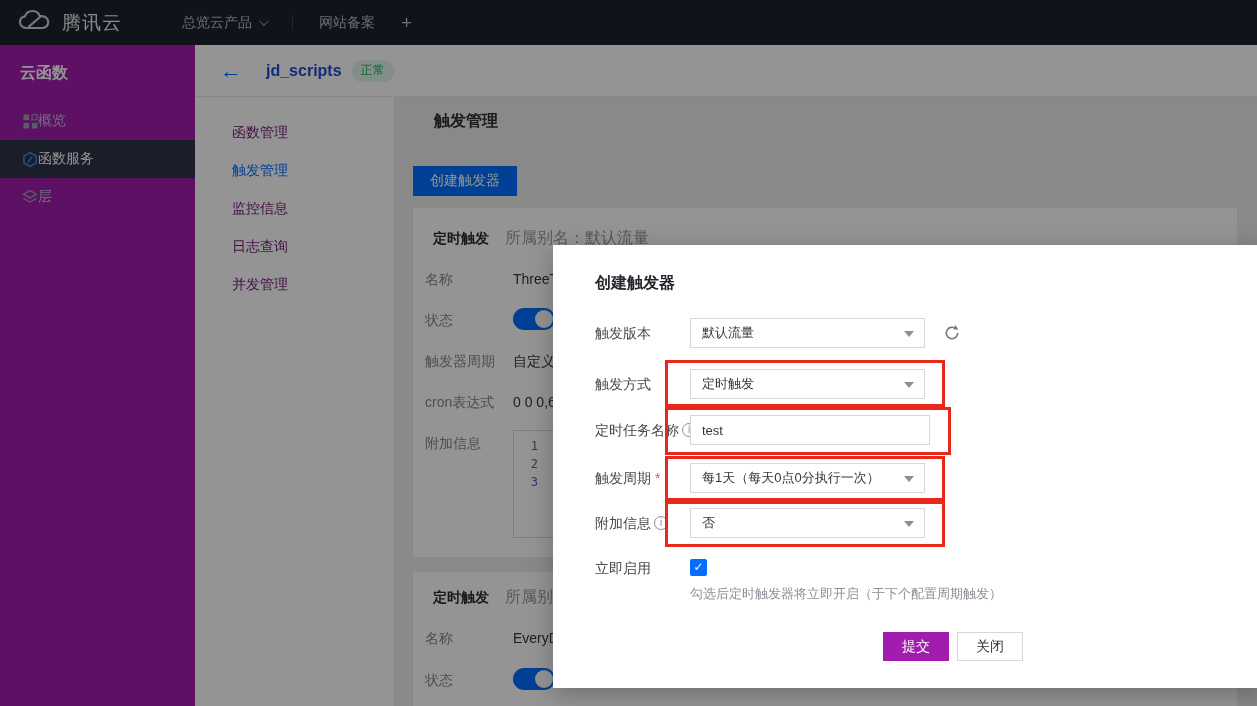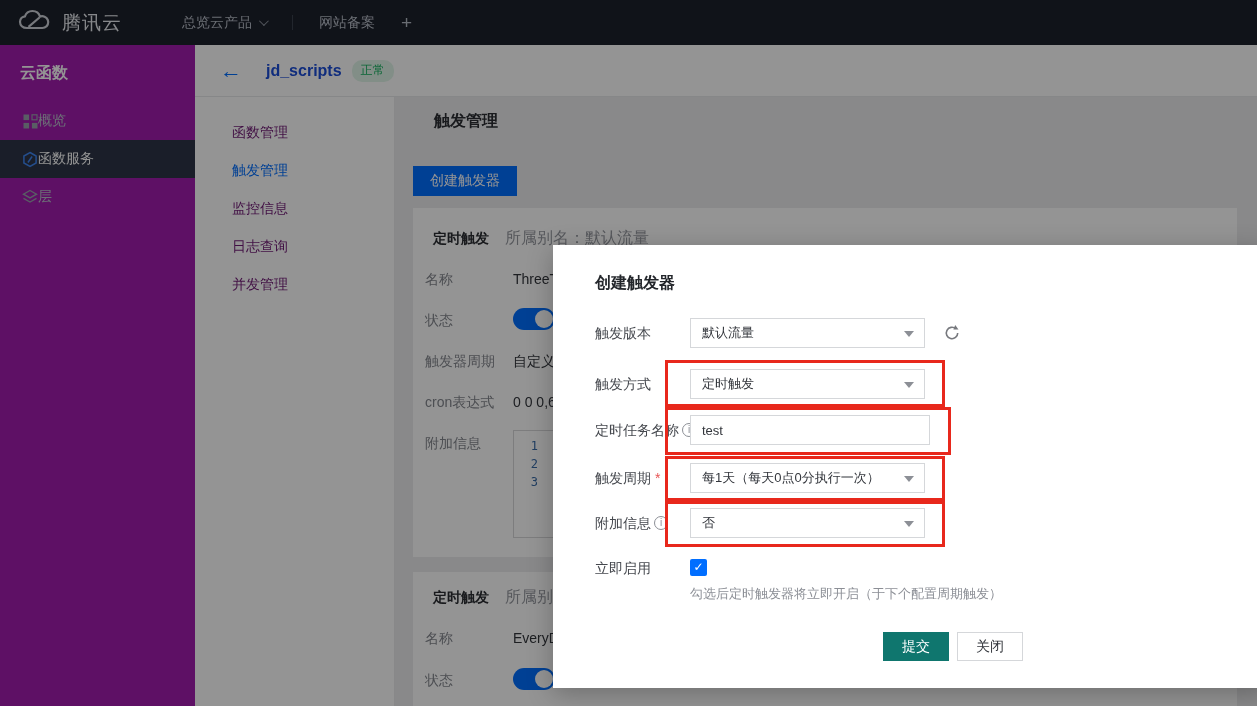--- a/index.html
+++ b/index.html
@@ -83,21 +83,21 @@
                display:flex; align-items:center; cursor:pointer; }
   .txt { padding:0 11px; font-family:"Liberation Sans","DejaVu Sans",sans-serif; outline:none; }
   .caret { position:absolute; right:10px; top:12px; width:0; height:0;
            border-left:5px solid transparent; border-right:5px solid transparent; border-top:6px solid #8c8f96; }
   .refresh-btn { position:absolute; left:390px; top:79px; width:18px; height:18px; cursor:pointer; }
   .checkbox { position:absolute; left:137px; top:314px; width:17px; height:17px; background:#006eff;
               color:#ffffff; font-size:12px; line-height:17px; text-align:center; cursor:pointer; border-radius:2px; }
   .hint { position:absolute; left:137px; top:340px; font-size:13px; color:#8c8f96; }
   .btn { position:absolute; top:387px; width:66px; height:29px; font-size:14px; display:flex;
          align-items:center; justify-content:center; cursor:pointer; }
-  .btn-submit { left:330px; background:#0f766e; color:#ffffff; border:none; }
+  .btn-submit { left:330px; background:#a21caf; color:#ffffff; border:none; }
   .btn-close { left:404px; background:#ffffff; color:#33363c; border:1px solid #d5d7da; }
 
   
   .anno { position:absolute; border:3px solid #e8281c; z-index:25; pointer-events:none; }
   .anno-method { left:112px; top:115px; width:280px; height:47px; }
   .anno-task   { left:112px; top:162px; width:286px; height:48px; }
   .anno-cycle  { left:112px; top:211px; width:280px; height:45px; }
   .anno-extra  { left:112px; top:256px; width:280px; height:46px; }
 </style>
 </head>

